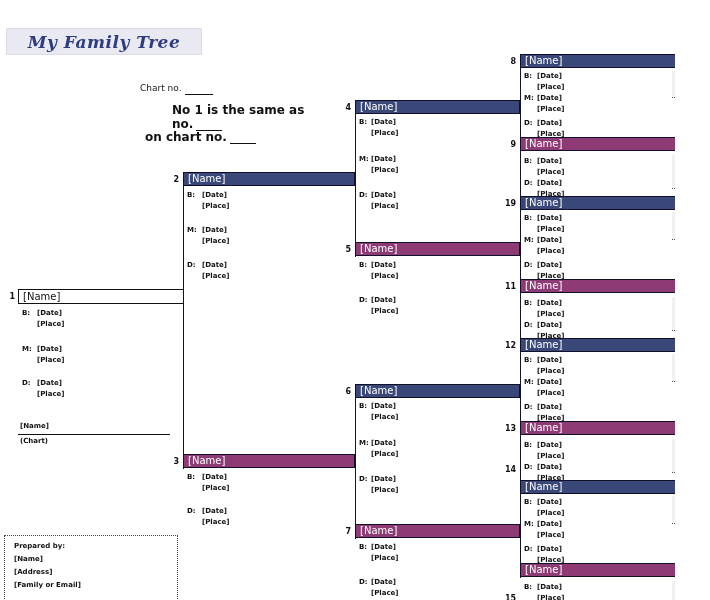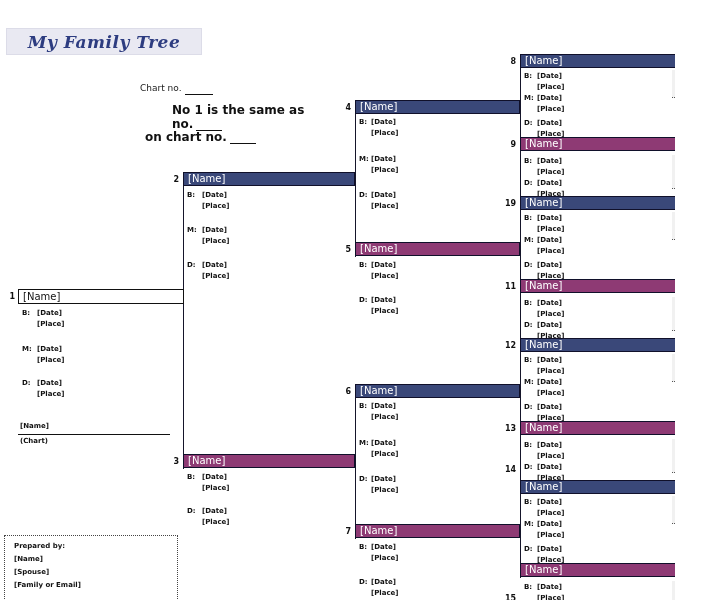--- a/index.html
+++ b/index.html
@@ -240,18 +240,18 @@
       <div class="abs lblv" style="left: 537px; top: 593px;">[Place]</div>
       <div class="abs cont" style="left: 672px; top: 558px; height: 34px;">
         <div>Cont. on</div>
         <div>chart no.</div>
       </div>
     </div>
 
   <div class="abs dotted-box" style="left:4px;top:512px;width:174px;height:68px;"></div>
   <div class="abs lblv" style="left:14px;top:519px;">Prepared by:</div>
   <div class="abs lblv" style="left:14px;top:532px;">[Name]</div>
-  <div class="abs lblv" style="left:14px;top:545px;">[Spouse]</div>
+  <div class="abs lblv" style="left:14px;top:545px;">[Address]</div>
   <div class="abs lblv" style="left:14px;top:558px;">[Family or Email]</div>
   <div class="abs lblv" style="left:16px;top:585px;">Date:</div>
   <div class="abs dotted-box" style="left:86px;top:578px;width:92px;height:21px;"></div>
 
 </div>
 
 </body></html>

